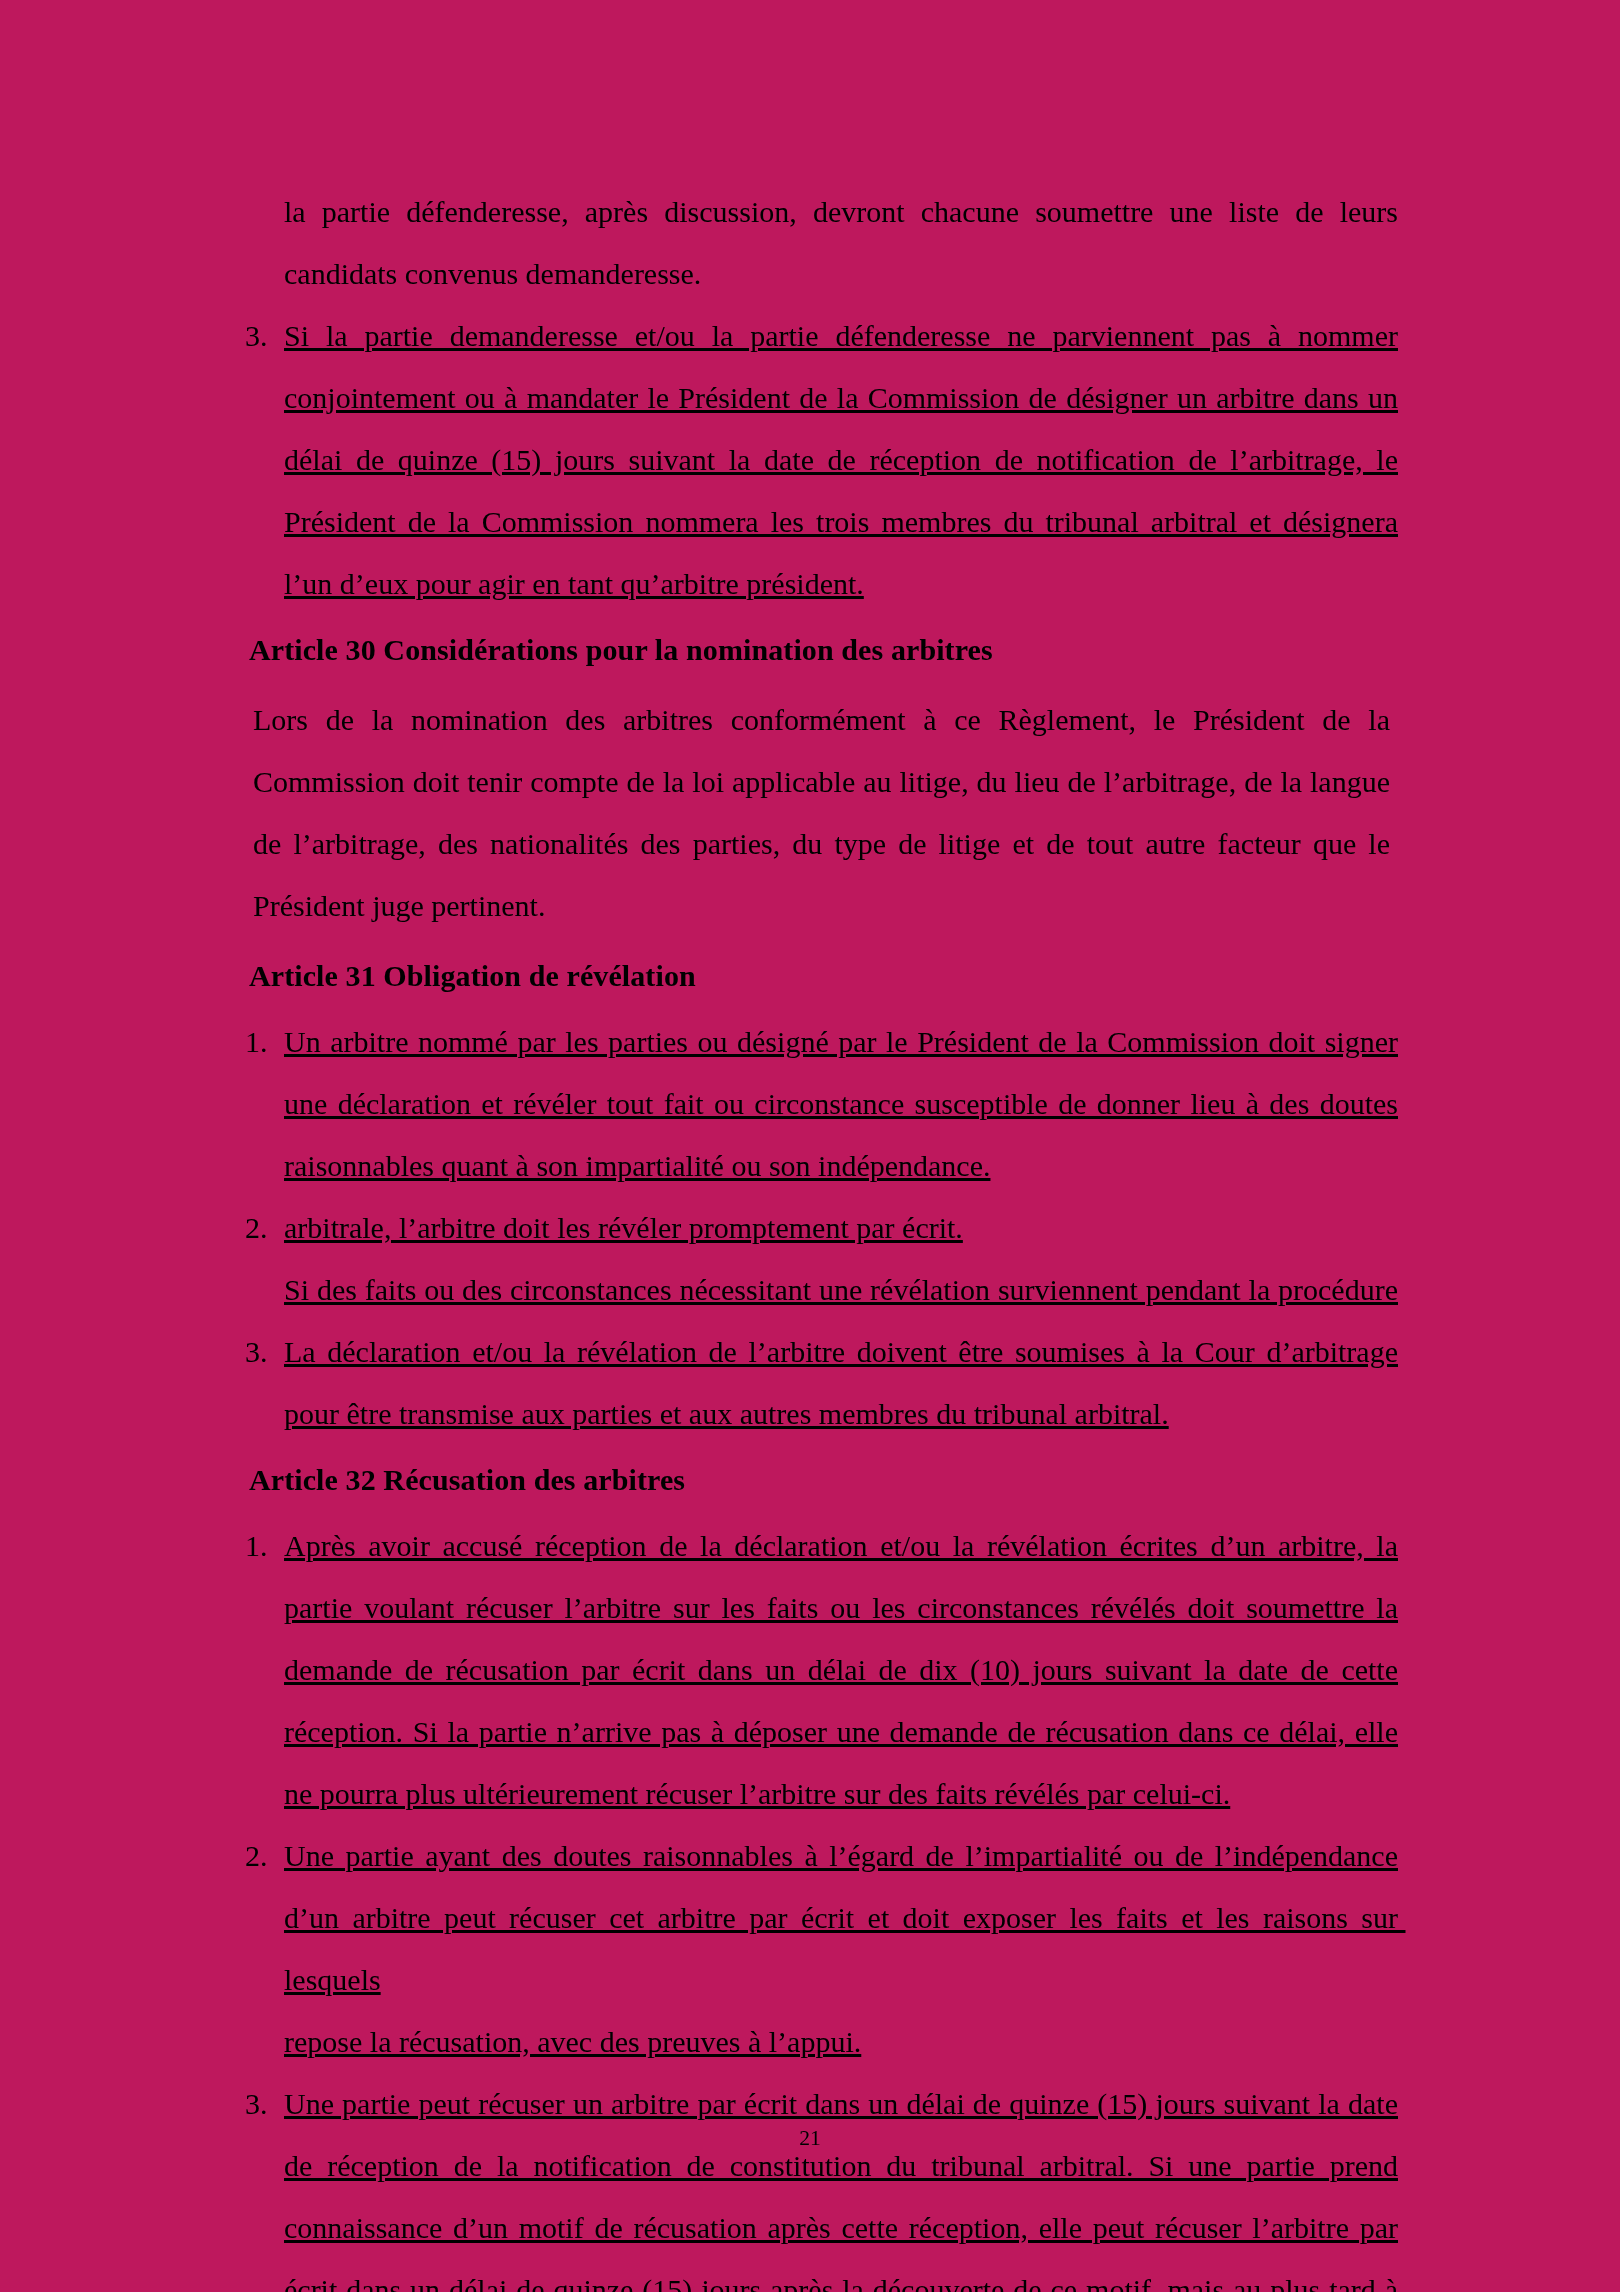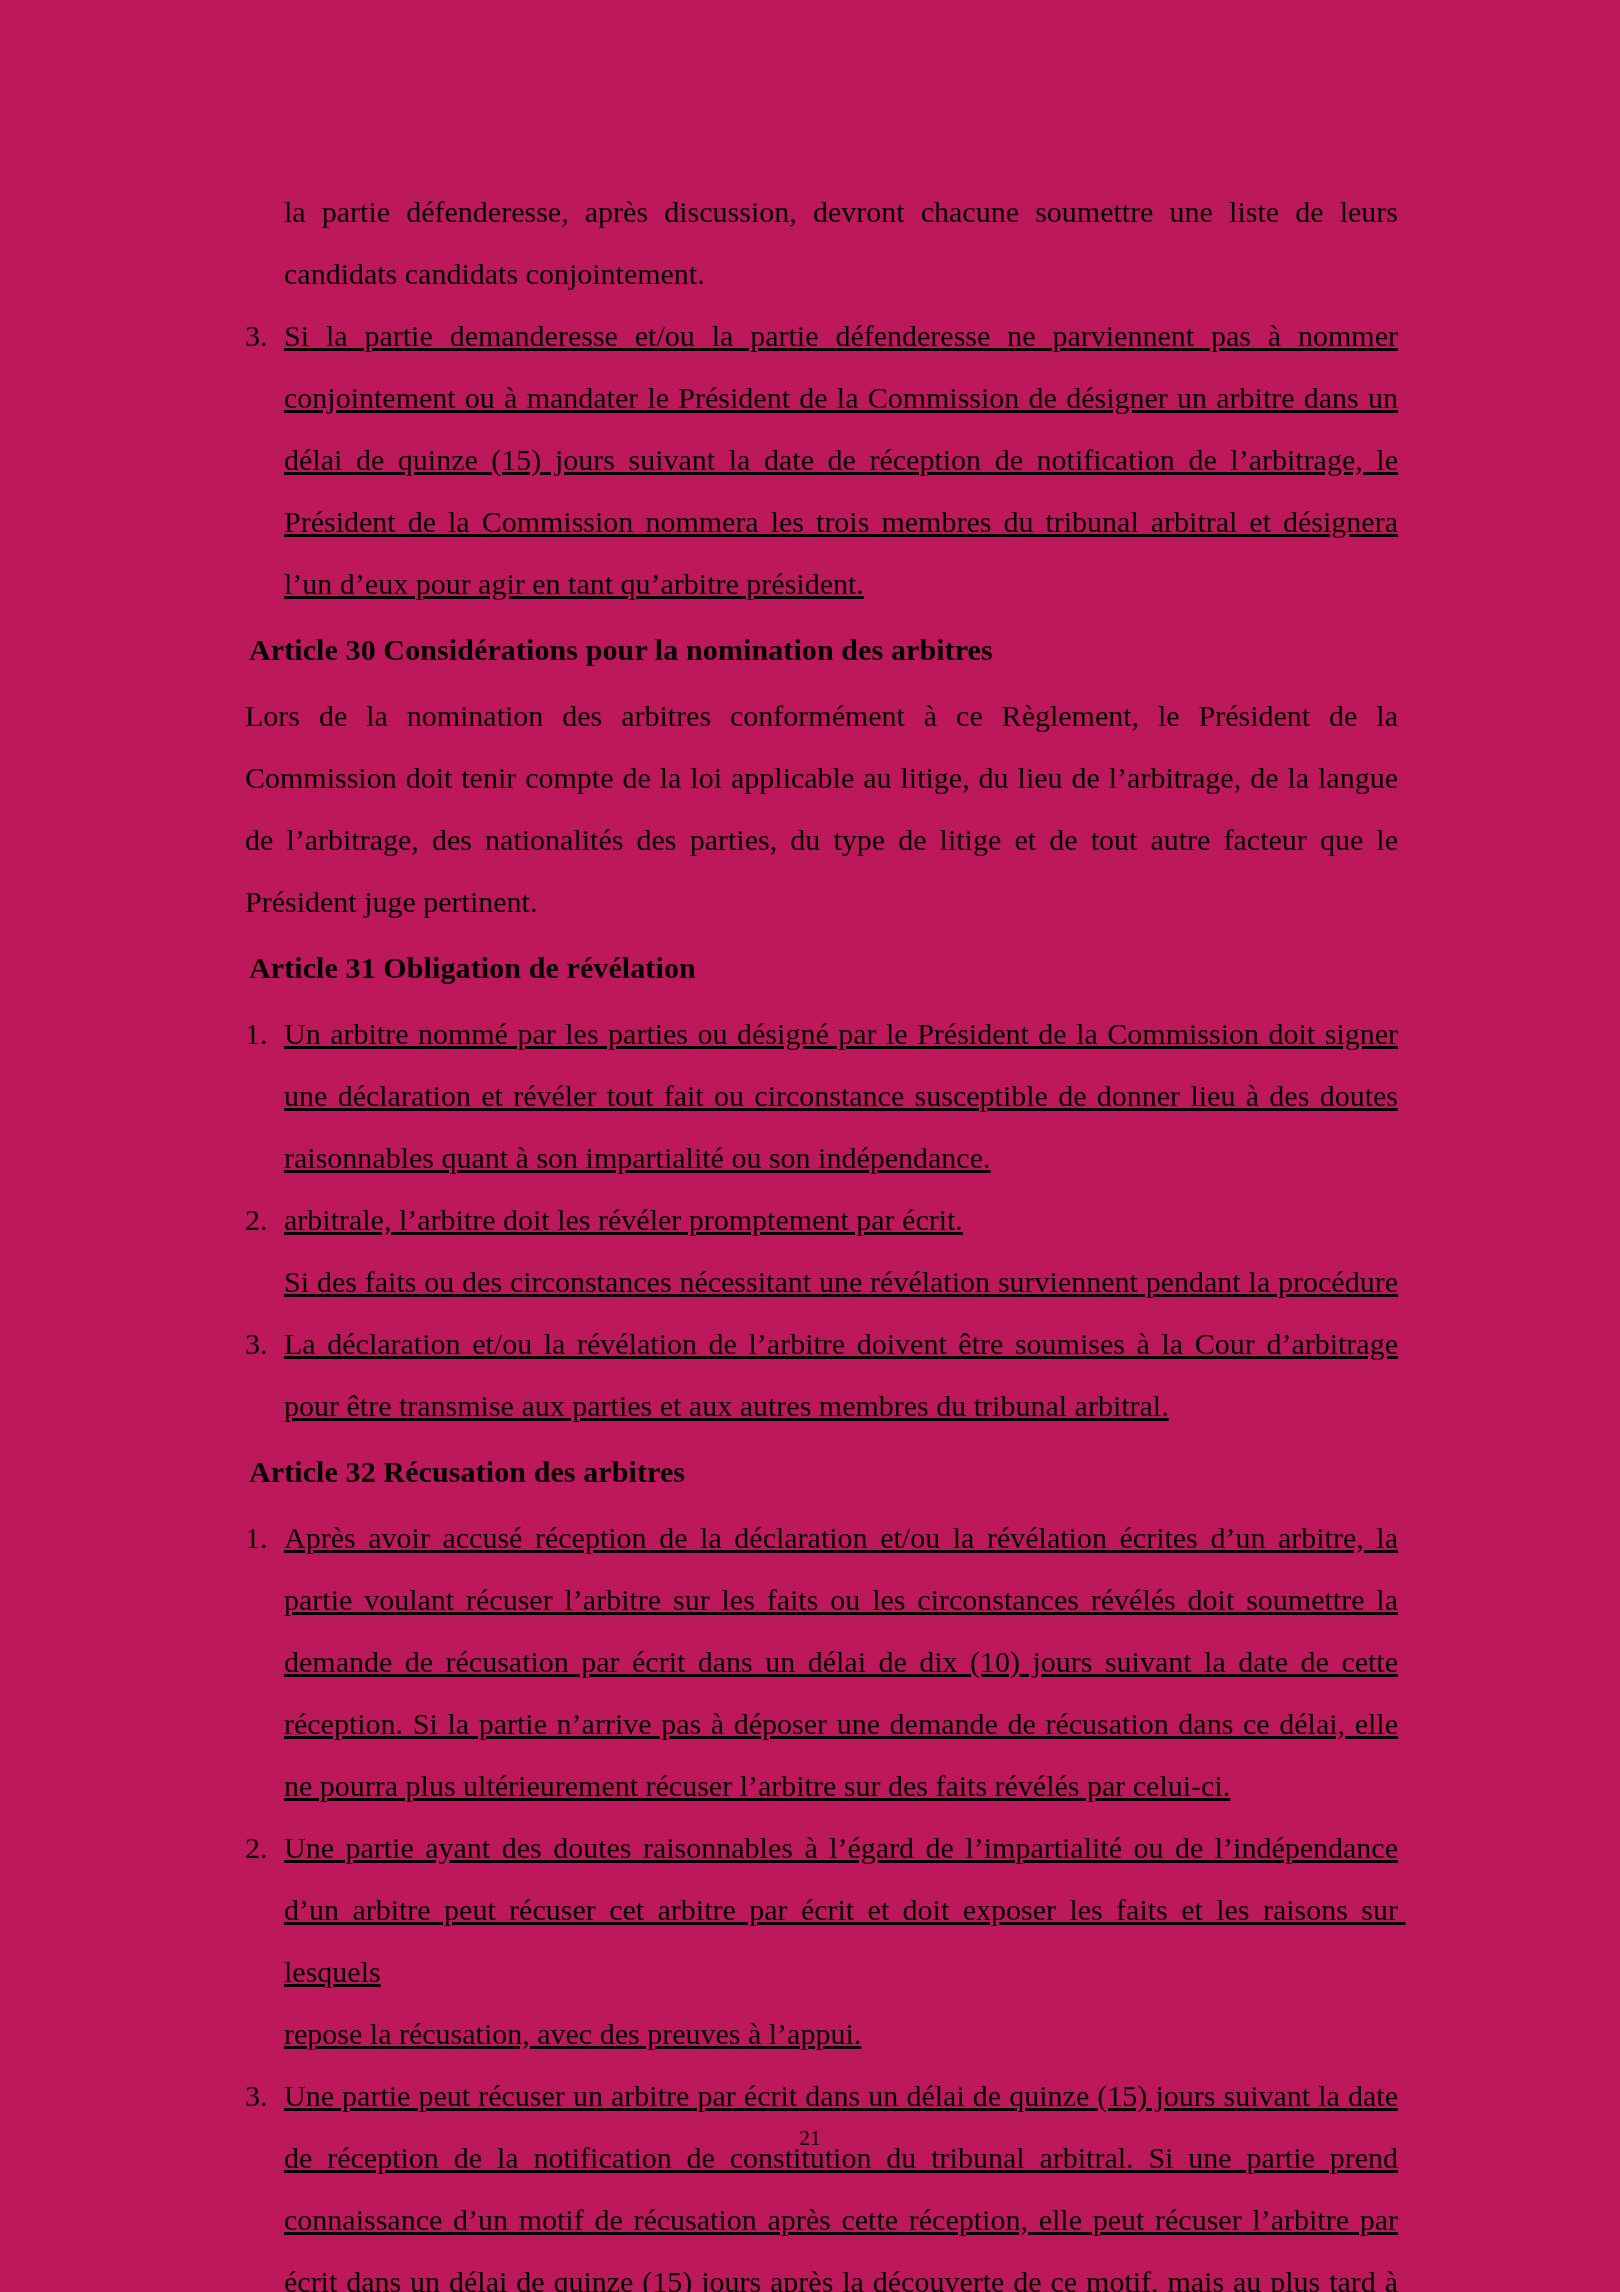--- a/index.html
+++ b/index.html
@@ -73,21 +73,21 @@
     font-size: 30px;
     line-height: 62px;
     font-weight: bold;
     margin: 4px;
     padding: 0;
     text-align: left;
     letter-spacing: 0.1px;
   }
 
   p.body-para {
-    margin: 0;
+    margin: 8px;
     font-size: 30px;
     line-height: 62px;
     text-align: justify;
     text-justify: inter-word;
   }
   p.body-para .last-line {
     text-align: left;
   }
 
   
@@ -114,21 +114,21 @@
   }
 </style>
 </head>
 <body>
 
 <div class="page">
 
   <div class="content">
       <div class="cont-block">
         <span class="jline">la partie défenderesse, après discussion, devront chacune soumettre une liste de leurs</span>
-        <span class="jline last-line">candidats candidats conjointement.</span>
+        <span class="jline last-line">candidats convenus demanderesse.</span>
       </div>
       <ul class="num-list">
         <li>
           <span class="marker">3.</span>
           <span class="li-text">
             <span class="jline">Si la partie demanderesse et/ou la partie défenderesse ne parviennent pas à nommer</span>
             <span class="jline">conjointement ou à mandater le Président de la Commission de désigner un arbitre dans un</span>
             <span class="jline">délai de quinze (15) jours suivant la date de réception de notification de l’arbitrage, le</span>
             <span class="jline">Président de la Commission nommera les trois membres du tribunal arbitral et désignera</span>
             <span class="jline last-line">l’un d’eux pour agir en tant qu’arbitre président.</span>

